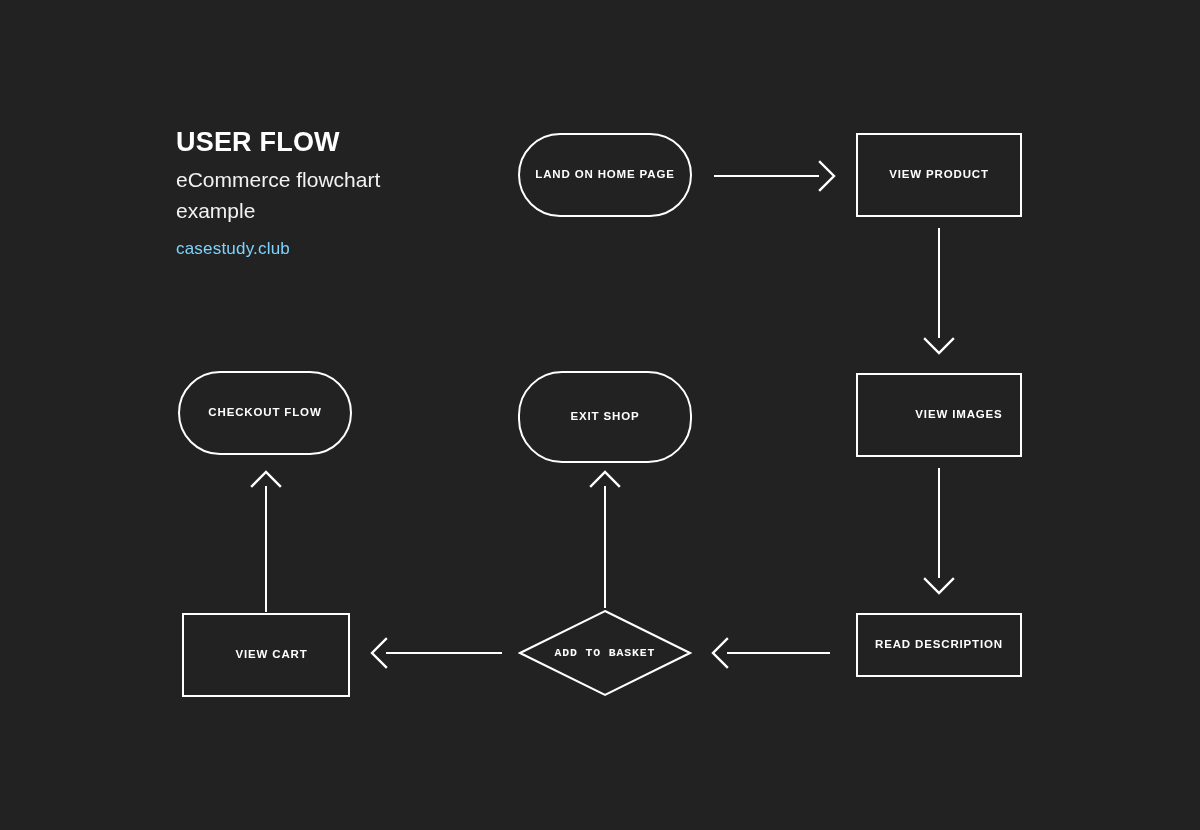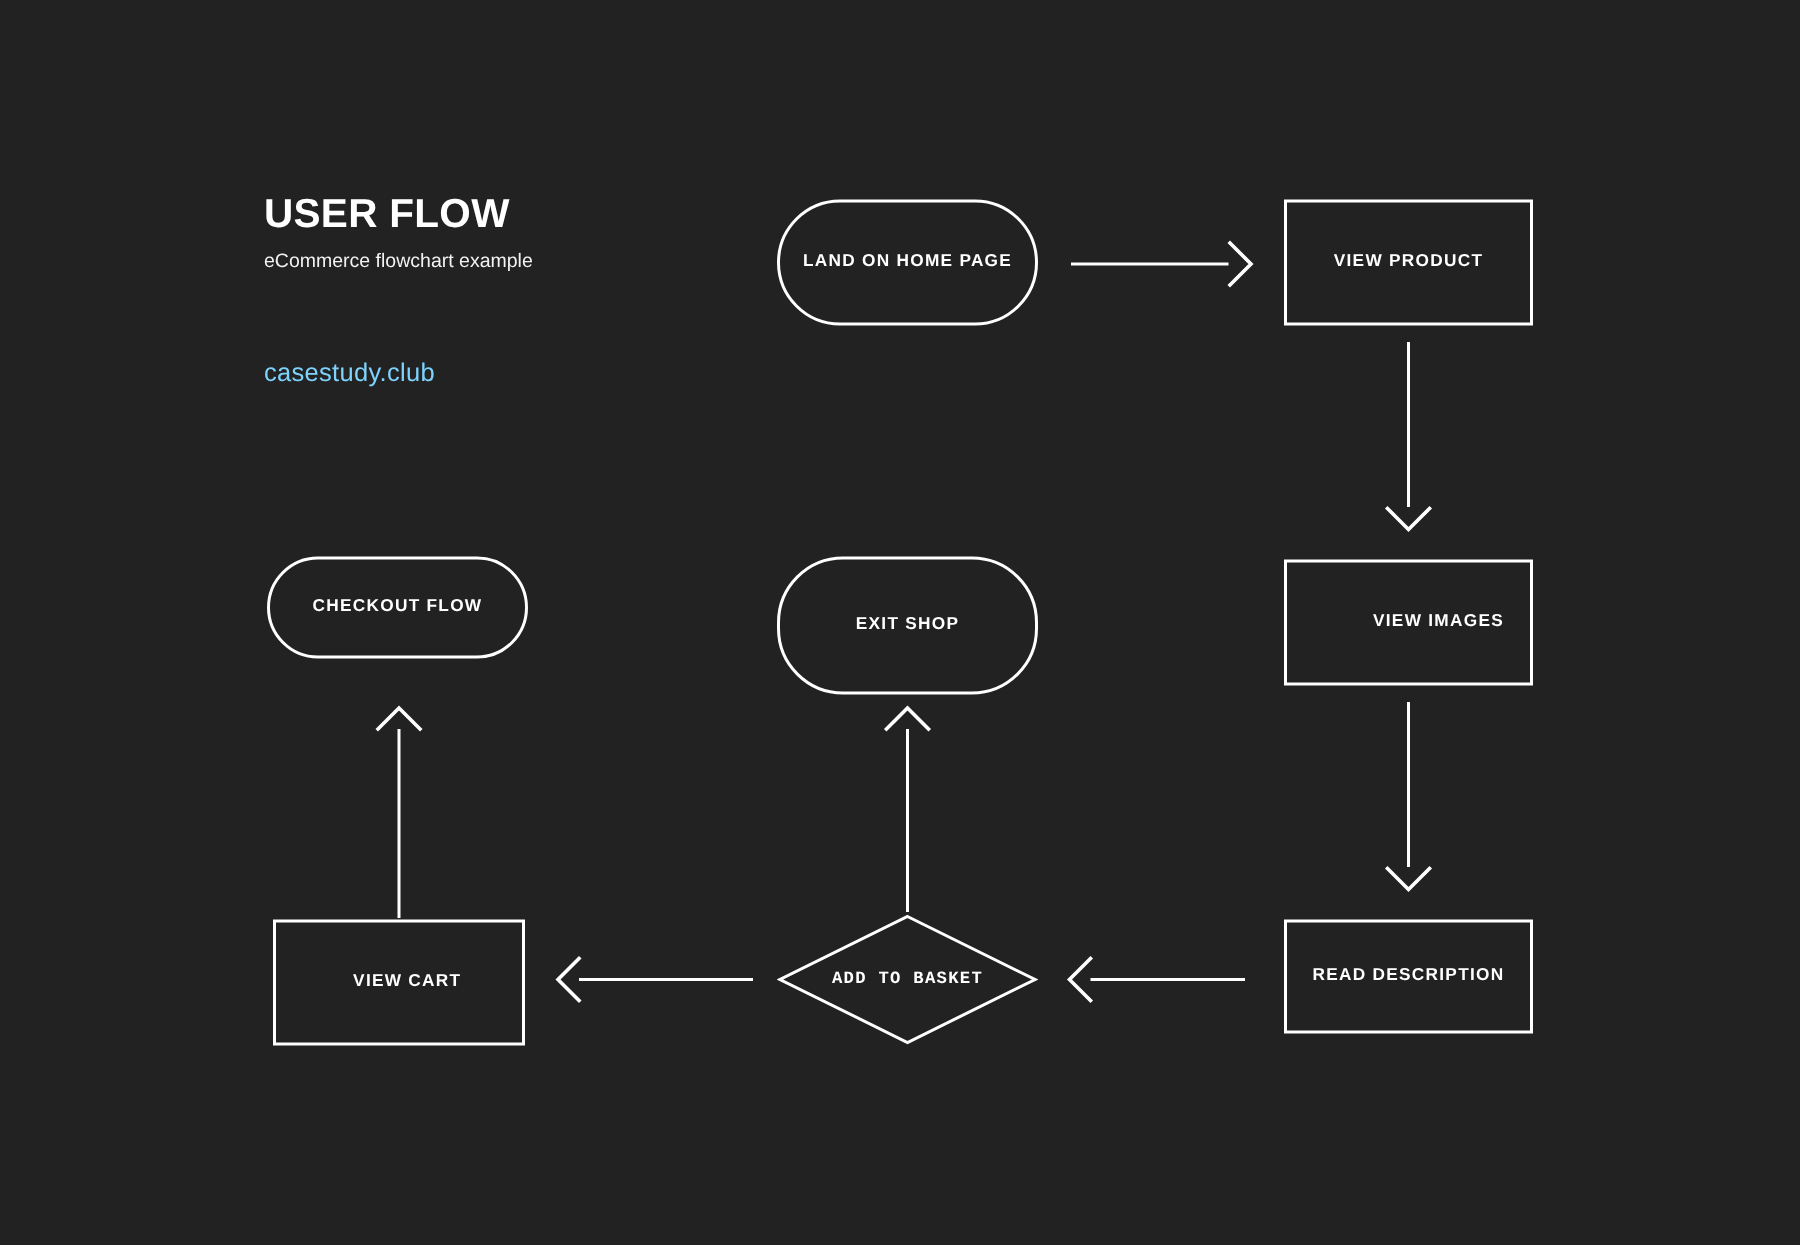--- a/index.html
+++ b/index.html
@@ -28,21 +28,21 @@
   }
   #page-title {
     font-size: 27px;
     font-weight: bold;
     letter-spacing: 0.2px;
     color: #ffffff;
     line-height: 1.1;
     margin: 0 0 6px 0;
   }
   #page-subtitle {
-    font-size: 13px;
+    font-size: 21px;
     font-weight: normal;
     color: #f2f2f2;
     line-height: 1.5;
     margin: 0;
     width: 220px;
   }
   #watermark {
     position: absolute;
     left: 176px;
     top: 239px;
@@ -109,21 +109,21 @@
   <div id="watermark">casestudy.club</div>
 
   <div class="node rect" style="left:856px; top:133px; width:166px; height:84px;">
     <span class="label">VIEW PRODUCT</span>
   </div>
 
   <div class="node pill" style="left:518px; top:133px; width:174px; height:84px;">
     <span class="label">LAND ON HOME PAGE</span>
   </div>
 
-  <div class="node pill" style="left:178px; top:371px; width:174px; height:68px;">
+  <div class="node pill" style="left:178px; top:371px; width:174px; height:84px;">
     <span class="label">CHECKOUT FLOW</span>
   </div>
 
   <div class="node pill" style="left:518px; top:371px; width:174px; height:92px;">
     <span class="label">EXIT SHOP</span>
   </div>
 
   <div class="node rect" style="left:856px; top:373px; width:166px; height:84px;padding-left:40px;">
     <span class="label">VIEW IMAGES</span>
   </div>
@@ -132,21 +132,21 @@
     <span class="label">VIEW CART</span>
   </div>
 
   <div class="node diamond-wrap" style="left:518px; top:609px; width:174px; height:88px;font-family:Liberation Mono, monospace;">
     <svg width="174" height="88" viewBox="0 0 174 88">
       <polygon points="87,2 172,44 87,86 2,44" fill="none" stroke="#ffffff" stroke-width="2"></polygon>
     </svg>
     <span class="label">ADD TO BASKET</span>
   </div>
 
-  <div class="node rect" style="left:856px; top:613px; width:166px; height:76px;">
+  <div class="node rect" style="left:856px; top:613px; width:166px; height:64px;">
     <span class="label">READ DESCRIPTION</span>
   </div>
 
   <svg class="conn" style="left:714px; top:155px; width:124px; height:42px;" width="124" height="42">
     <line class="shaft" x1="0" y1="21" x2="105" y2="21"></line>
     <polyline class="head" points="106,7 120,21 106,35"></polyline>
   </svg>
 
   <svg class="conn" style="left:918px; top:228px; width:42px; height:130px;" width="42" height="130">
     <line class="shaft" x1="21" y1="0" x2="21" y2="110"></line>

